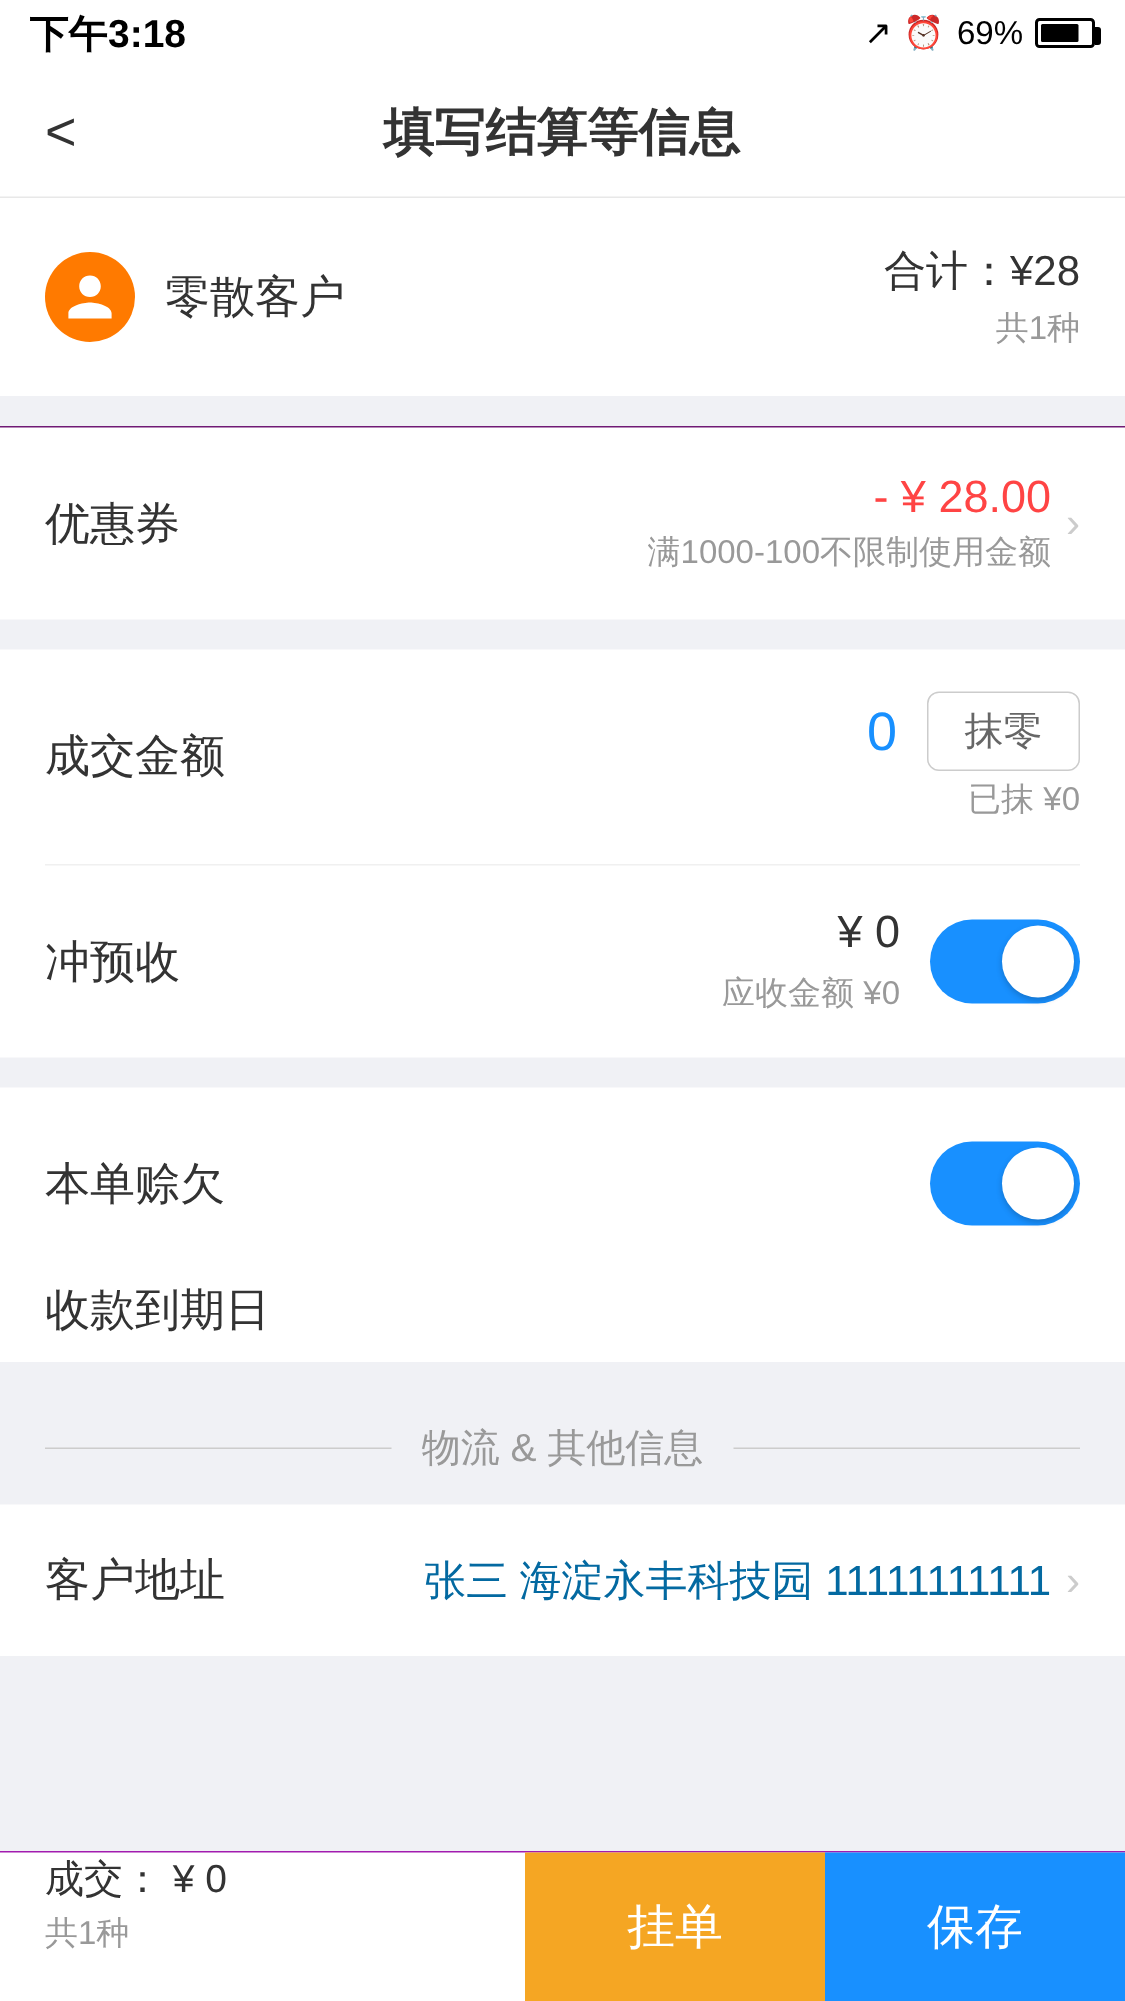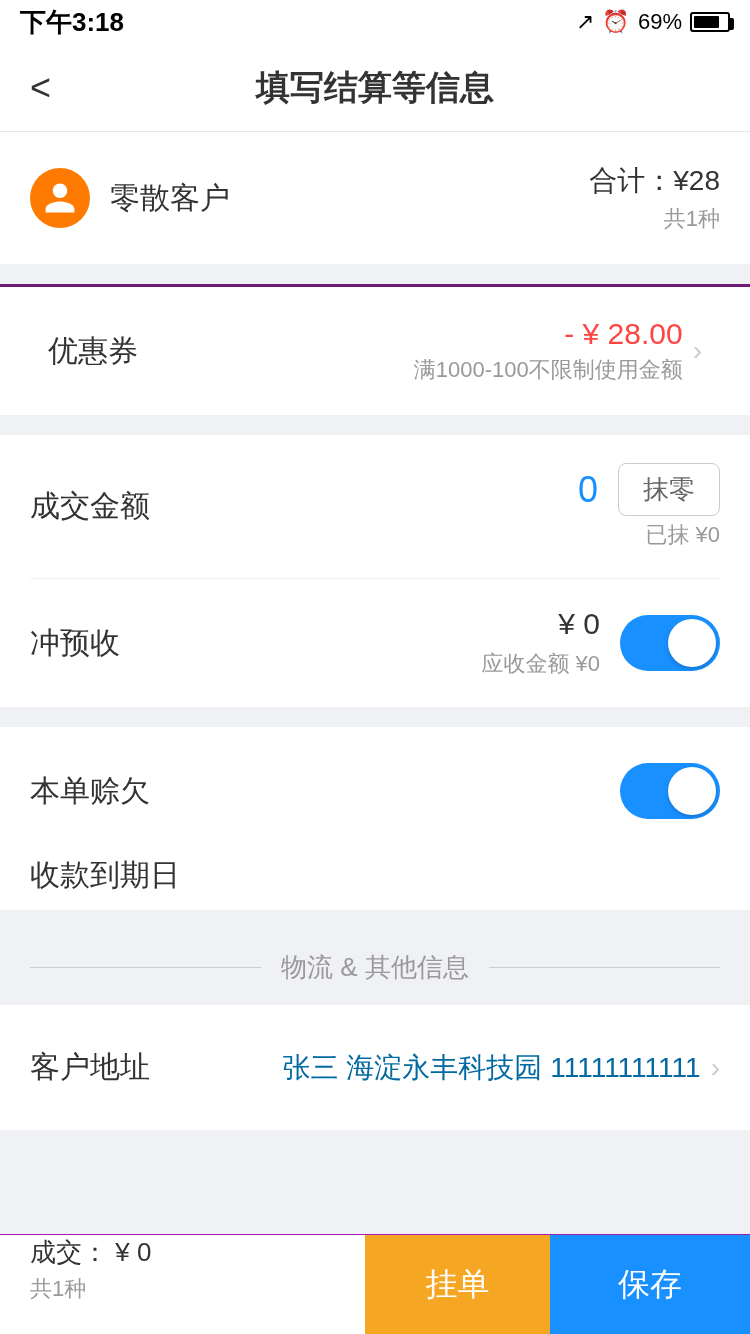--- a/index.html
+++ b/index.html
@@ -86,23 +86,23 @@
     .customer-name { font-size: 30px; color: #333; }
     .customer-right { text-align: right; }
     .total-amount { font-size: 28px; color: #333; }
     .total-count { font-size: 22px; color: #999; margin-top: 4px; }
 
     
     .coupon-row {
       display: flex;
       align-items: center;
       justify-content: space-between;
-      padding: 30px 48px;
-      background: #fff;
-      border-top: 3px solid #701a75;
+      padding: 30px 30px;
+      background: #fff;
+      border-top: 1px solid #701a75;
     }
     .coupon-label { font-size: 30px; color: #333; }
     .coupon-right { display: flex; align-items: center; gap: 10px; }
     .coupon-info { text-align: right; }
     .coupon-discount { font-size: 30px; color: #ff4444; }
     .coupon-desc { font-size: 22px; color: #999; margin-top: 4px; }
     .chevron { font-size: 28px; color: #ccc; }
 
     
     .transaction-section {
@@ -189,21 +189,21 @@
       font-size: 26px;
       color: #999;
       padding: 0 20px;
     }
 
     
     .address-row {
       display: flex;
       align-items: center;
       justify-content: space-between;
-      padding: 42px 30px;
+      padding: 30px 30px;
       background: #fff;
       margin-top: 0;
     }
     .address-label { font-size: 30px; color: #333; min-width: 120px; }
     .address-right { display: flex; align-items: center; gap: 10px; }
     .address-value { font-size: 28px; color: #0369a1; }
 
     
     .bottom-bar {
       position: fixed;
@@ -216,21 +216,21 @@
       align-items: flex-start;
       border-top: 1px solid #a21caf;
     }
     .bottom-summary {
       flex: 1;
       padding: 0 30px;
     }
     .bottom-transaction { font-size: 26px; color: #333; }
     .bottom-count { font-size: 22px; color: #999; margin-top: 4px; }
     .btn-hold {
-      width: 185px;
+      width: 200px;
       height: 100px;
       background: #f5a623;
       display: flex;
       align-items: center;
       justify-content: center;
       font-size: 32px;
       color: #fff;
       cursor: pointer;
     }
     .btn-save {

